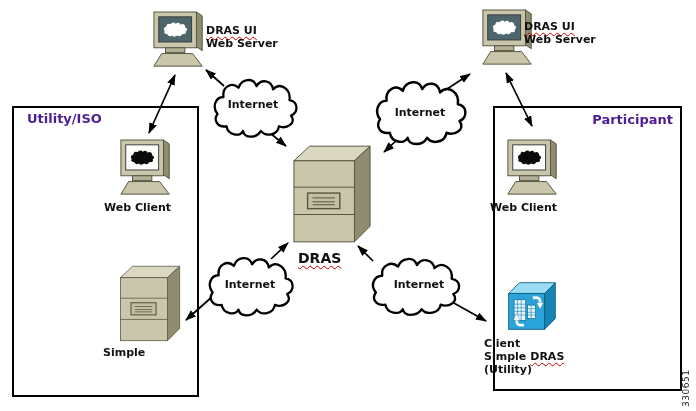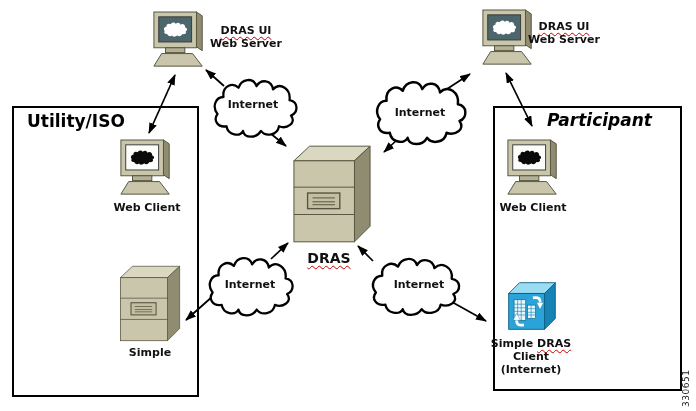--- a/index.html
+++ b/index.html
@@ -2,25 +2,25 @@
 <html><head>
 <meta charset="utf-8">
 <style>
   html,body{margin:0;padding:0;background:#ffffff;}
   .stage{
     position:relative;width:696px;height:411px;background:#ffffff;overflow:hidden;
     font-family:"DejaVu Sans","Liberation Sans",sans-serif;color:#111;
   }
   
   .region{position:absolute;border:2px solid #000;background:transparent;}
-  .region-title{position:absolute;font-size:17px;font-weight:bold;color:#000000;white-space:nowrap;}
-  .region-title.center{text-align:left;white-space:normal;line-height:16px;font-style:italic;}
+  .region-title{position:absolute;font-size:13px;font-weight:bold;color:#4c1d95;white-space:nowrap;}
+  .region-title.center{text-align:right;white-space:normal;line-height:16px;}
   .region-title.center span{display:block;}
   
-  .nlabel{position:absolute;font-size:11px;font-weight:bold;color:#111;text-align:center;line-height:12.5px;}
+  .nlabel{position:absolute;font-size:11px;font-weight:bold;color:#111;text-align:left;line-height:12.5px;}
   .nlabel .ln{display:block;}
   .sq{text-decoration-line:underline;text-decoration-style:wavy;text-decoration-color:#CC0000;text-decoration-thickness:1px;text-underline-offset:2px;}
   .w1{margin-right:4px;}
   
   .icon{position:absolute;}
   .body{fill:#CAC6AB;stroke:#55543F;stroke-width:1;}
   .top{fill:#DBD8C2;stroke:#55543F;stroke-width:1;}
   .side{fill:#8F8C72;stroke:#55543F;stroke-width:1;}
   .chin{fill:#B3B096;stroke:#55543F;stroke-width:1;}
   .screen-dark{fill:#4C666C;stroke:#3A3A3A;stroke-width:1;}
@@ -203,20 +203,20 @@
 
   <div class="nlabel" style="left:298px;top:252px;width:62px;font-size:14px;">
     <span class="sq">DRAS</span>
   </div>
 
   <div class="nlabel" style="left:103px;top:347px;width:94px;">
     <span class="ln">Simple</span>
   </div>
 
   <div class="nlabel" style="left:484px;top:337px;width:94px;line-height:13px;">
+    <span class="ln">Client</span>
     <span class="ln"><span class="w1">Simple</span><span class="sq">DRAS</span></span>
-    <span class="ln">Client</span>
-    <span class="ln">(Internet)</span>
+    <span class="ln">(Utility)</span>
   </div>
 
   <div class="fig-num">330651</div>
 
 </div>
 
 </body></html>

